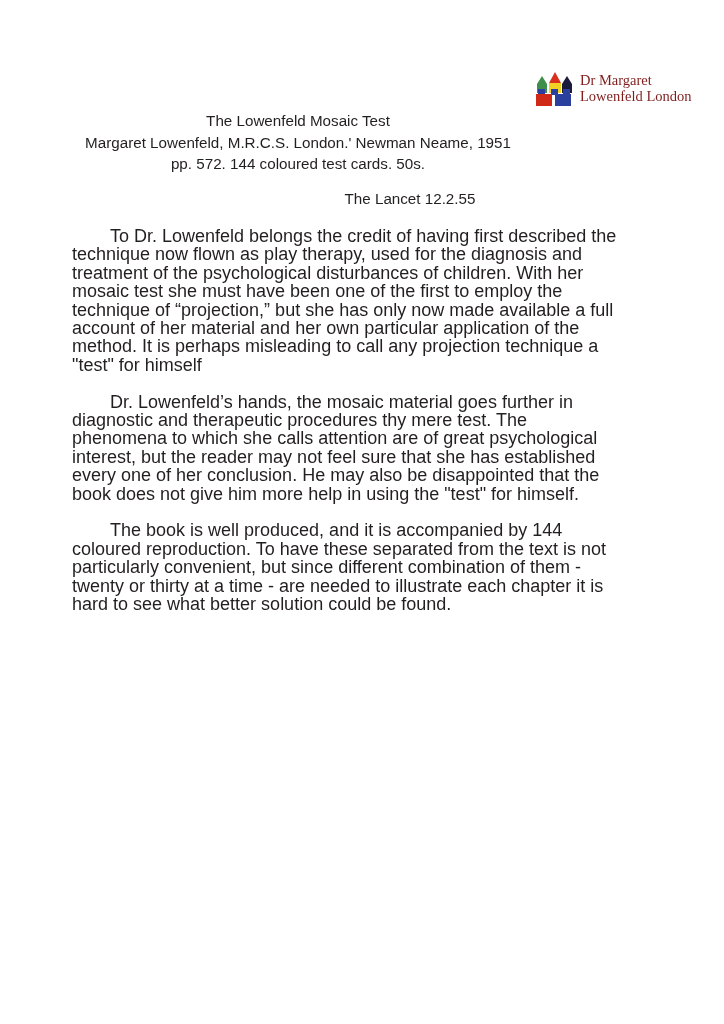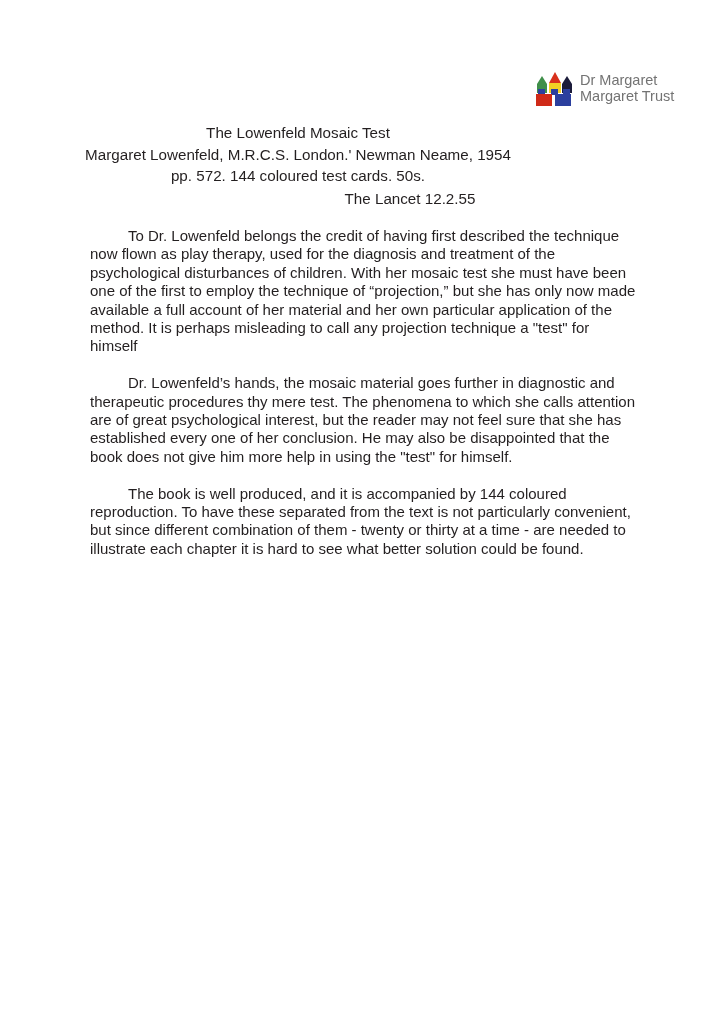--- a/index.html
+++ b/index.html
@@ -56,59 +56,58 @@
   .blk.b-green { left: 1px;  top: 14px; background: #3f8f4a; }
   .blk.b-yellow{ left: 13px; top: 13px; background: #f2d024; width: 12px; height: 10px; }
   .blk.b-navy  { left: 26px; top: 14px; background: #1b1b3a; }
   .blk.sq-blue-sm { left: 2px;  top: 19px; width: 7px; height: 6px; background: #2b3f9e; }
   .blk.sq-blue-sm2{ left: 15px; top: 19px; width: 7px; height: 6px; background: #2b3f9e; }
   .blk.sq-blue-sm3{ left: 27px; top: 19px; width: 7px; height: 6px; background: #2b3f9e; }
   .blk.big-red  { left: 0px;  top: 24px; width: 16px; height: 12px; background: #cf2a18; }
   .blk.big-blue { left: 19px; top: 24px; width: 16px; height: 12px; background: #2b3f9e; }
 
   .logo-text {
-    font-family: Liberation Sans, sans-serif;
+    font-family: Liberation Serif, serif;
     font-size: 14.5px;
     line-height: 16px;
-    color: #737373;
+    color: #7f1d1d;
     white-space: nowrap;
   }
   .logo-text .l1, .logo-text .l2 { display: block; }
 
   
   .titles {
     position: absolute;
     top: 110px;
     left: 0;
     width: 596px;
     text-align: center;
     font-size: 15.2px;
     line-height: 21.5px;
-    margin-top: 12px;
   }
   .titles .tline { display: block; }
 
   .journal {
     position: absolute;
     top: 188px;
     left: 0;
     width: 724px;
     text-align: center;
     font-size: 15.2px;
     line-height: 21.5px;
     padding-left: 48px;
   }
 
   
   .body-text {
     position: absolute;
     top: 227px;
-    left: 90px;
+    left: 72px;
     width: 548px;
-    font-size: 15px;
+    font-size: 18px;
     line-height: 18.4px;
     text-align: left;
   }
   .body-text p {
     margin: 0 0 18.4px 0;
     text-indent: 38px;
   }
   .body-text p:last-child { margin-bottom: 13px; }
 </style>
 </head>
@@ -125,27 +124,27 @@
       <span class="blk b-yellow"></span>
       <span class="blk sm b-navy"></span>
       <span class="blk sq-blue-sm"></span>
       <span class="blk sq-blue-sm2"></span>
       <span class="blk sq-blue-sm3"></span>
       <span class="blk big-red"></span>
       <span class="blk big-blue"></span>
     </div>
     <div class="logo-text">
       <span class="l1">Dr Margaret</span>
-      <span class="l2">Margaret Trust</span>
+      <span class="l2">Lowenfeld London</span>
     </div>
   </div>
 
   <div class="titles">
     <span class="tline">The Lowenfeld Mosaic Test</span>
-    <span class="tline">Margaret Lowenfeld, M.R.C.S. London.' Newman Neame, 1954</span>
+    <span class="tline">Margaret Lowenfeld, M.R.C.S. London.' Newman Neame, 1951</span>
     <span class="tline">pp. 572. 144 coloured test cards. 50s.</span>
   </div>
 
   <div class="journal">The Lancet 12.2.55</div>
 
   <div class="body-text">
     <p>To Dr. Lowenfeld belongs the credit of having first described the technique now flown as play therapy, used for the diagnosis and treatment of the psychological disturbances of children. With her mosaic test she must have been one of the first to employ the technique of “projection,” but she has only now made available a full account of her material and her own particular application of the method. It is perhaps misleading to call any projection technique a "test" for himself</p>
     <p>Dr. Lowenfeld’s hands, the mosaic material goes further in diagnostic and therapeutic procedures thy mere test. The phenomena to which she calls attention are of great psychological interest, but the reader may not feel sure that she has established every one of her conclusion. He may also be disappointed that the book does not give him more help in using the "test" for himself.</p>
     <p>The book is well produced, and it is accompanied by 144 coloured reproduction. To have these separated from the text is not particularly convenient, but since different combination of them - twenty or thirty at a time - are needed to illustrate each chapter it is hard to see what better solution could be found.</p>
   </div>

